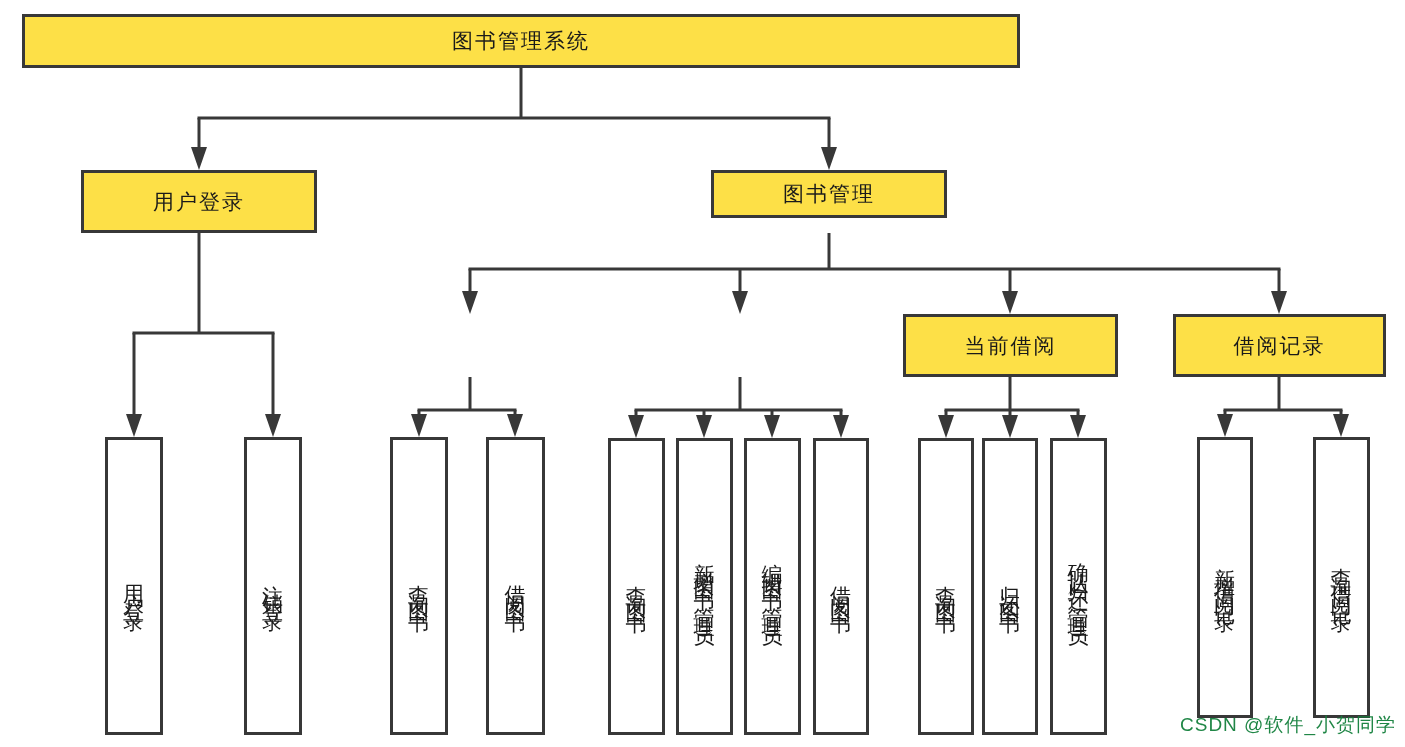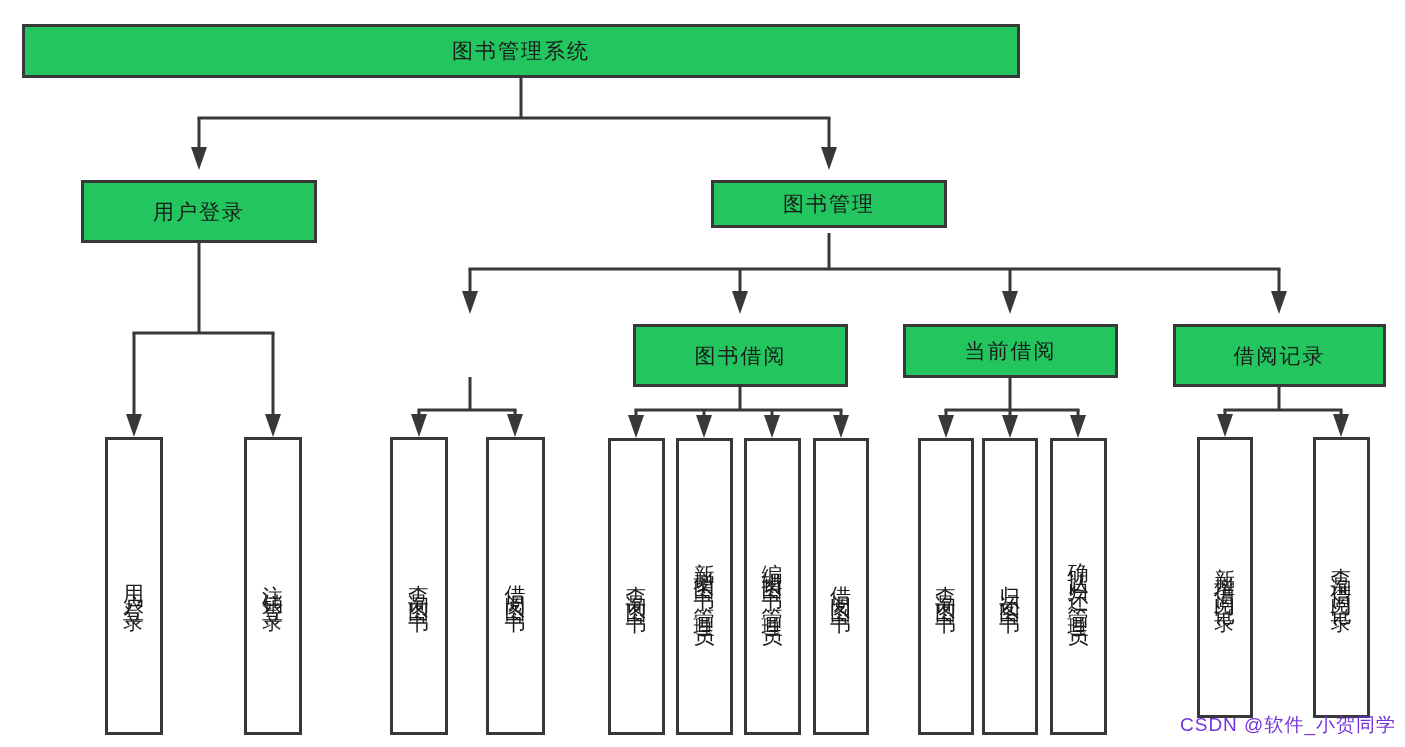--- a/index.html
+++ b/index.html
@@ -11,23 +11,23 @@
     color:var(--text-color,#1a1a1a);
     overflow:hidden;
   }
   svg.connectors {
     position:absolute; left:0; top:0;
   }
   .hbox {
     position:absolute;
     box-sizing:border-box;
     border:3px solid var(--line-color,#383838);
-    background:#22c55e;
+    background:#fde047;
     display:flex; align-items:center; justify-content:center;
-    font-size:21px; letter-spacing:2px;margin-top:10px;
+    font-size:21px; letter-spacing:2px;
   }
   .vbox {
     position:absolute;
     box-sizing:border-box;
     border:3px solid var(--line-color,#383838);
     background:#ffffff;
     display:flex; align-items:center; justify-content:center;
     font-size:21px;
   }
   .vlabel {
@@ -110,24 +110,21 @@
     <span>图书管理系统</span>
   </div>
 
   <div class="hbox" style="left:81px; top:170px; width:236px; height:63px;">
     <span>用户登录</span>
   </div>
   <div class="hbox" style="left:711px; top:170px; width:236px; height:48px;">
     <span>图书管理</span>
   </div>
 
-  <div class="hbox" style="left:633px; top:314px; width:215px; height:63px;">
-    <span>图书借阅</span>
-  </div>
-  <div class="hbox" style="left:903px; top:314px; width:215px; height:54px;">
+  <div class="hbox" style="left:903px; top:314px; width:215px; height:63px;">
     <span>当前借阅</span>
   </div>
   <div class="hbox" style="left:1173px; top:314px; width:213px; height:63px;">
     <span>借阅记录</span>
   </div>
 
   <div class="vbox" style="left:105px; top:437px; width:58px; height:298px;">
     <span class="vlabel">用户登录</span>
   </div>
   <div class="vbox" style="left:244px; top:437px; width:58px; height:298px;">
@@ -164,15 +161,15 @@
     <span class="vlabel">确认归还（管理员）</span>
   </div>
 
   <div class="vbox" style="left:1197px; top:437px; width:56px; height:281px;">
     <span class="vlabel">新增借阅记录</span>
   </div>
   <div class="vbox" style="left:1313px; top:437px; width:57px; height:281px;">
     <span class="vlabel">查询借阅记录</span>
   </div>
 
-  <div class="watermark" style="color: #6d28d9;">CSDN @软件_小贺同学</div>
+  <div class="watermark" style="color: #15803d;">CSDN @软件_小贺同学</div>
 
 </div>
 
 </body></html>

